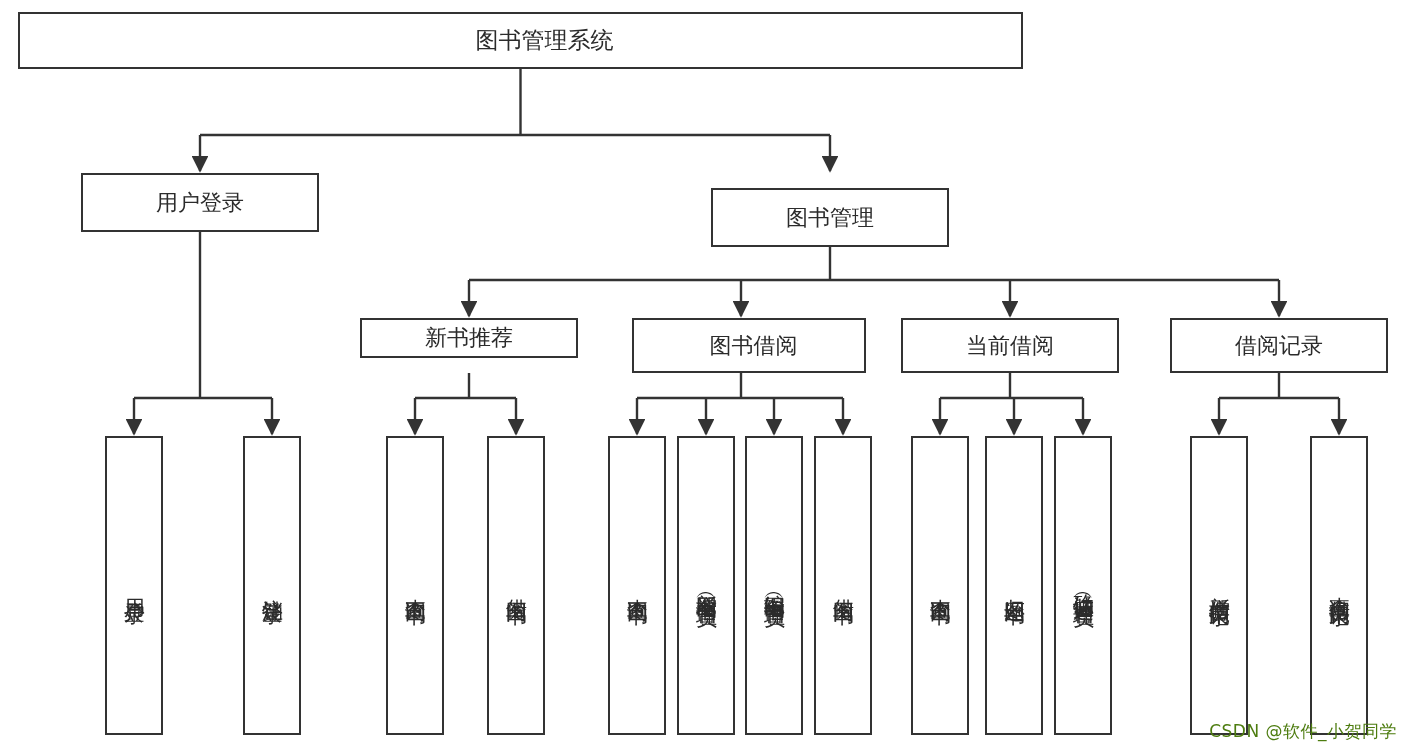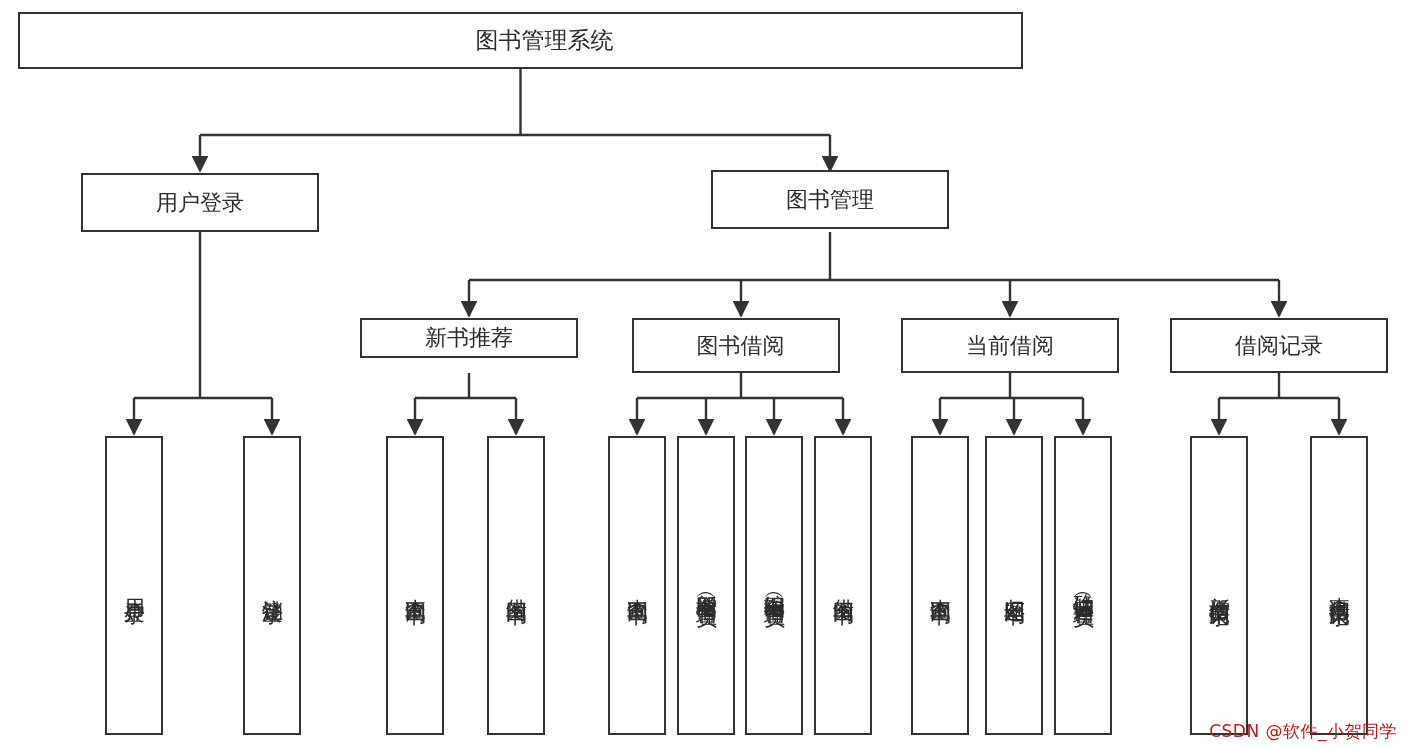--- a/index.html
+++ b/index.html
@@ -51,21 +51,21 @@
     padding: 6px 0;
   }
   .node .lbl {
     display: block;
   }
   #watermark {
     position: absolute;
     right: 8px;
     bottom: 4px;
     font-size: 17px;
-    color: #b91c1c;
+    color: #4d7c0f;
     white-space: nowrap;
     letter-spacing: 0.5px;
   }
 </style>
 </head>
 <body>
 
 <div id="canvas">
 
   <svg id="edges" viewBox="0 0 1405 747" xmlns="http://www.w3.org/2000/svg">
@@ -111,28 +111,28 @@
       </g>
   </svg>
 
   <div class="node root h" style="left:18px;top:12px;width:1005px;height:57px;">
     <span class="lbl">图书管理系统</span>
   </div>
 
   <div class="node h" style="left:81px;top:173px;width:238px;height:59px;">
     <span class="lbl">用户登录</span>
   </div>
-  <div class="node h" style="left:711px;top:170px;width:238px;height:59px;justify-content:center;">
+  <div class="node h" style="left:711px;top:188px;width:238px;height:59px;justify-content:center;">
     <span class="lbl">图书管理</span>
   </div>
 
   <div class="node h" style="left:360px;top:318px;width:218px;height:40px;">
     <span class="lbl">新书推荐</span>
   </div>
-  <div class="node h" style="left:632px;top:318px;width:208px;height:55px;padding-left:9px;">
+  <div class="node h" style="left:632px;top:318px;width:234px;height:55px;padding-left:9px;">
     <span class="lbl">图书借阅</span>
   </div>
   <div class="node h" style="left:1170px;top:318px;width:218px;height:55px;">
     <span class="lbl">借阅记录</span>
   </div>
   <div class="node h" style="left:901px;top:318px;width:218px;height:55px;">
     <span class="lbl">当前借阅</span>
   </div>
 
   <div class="node v" style="left:105px;top:436px;width:58px;height:299px;">

